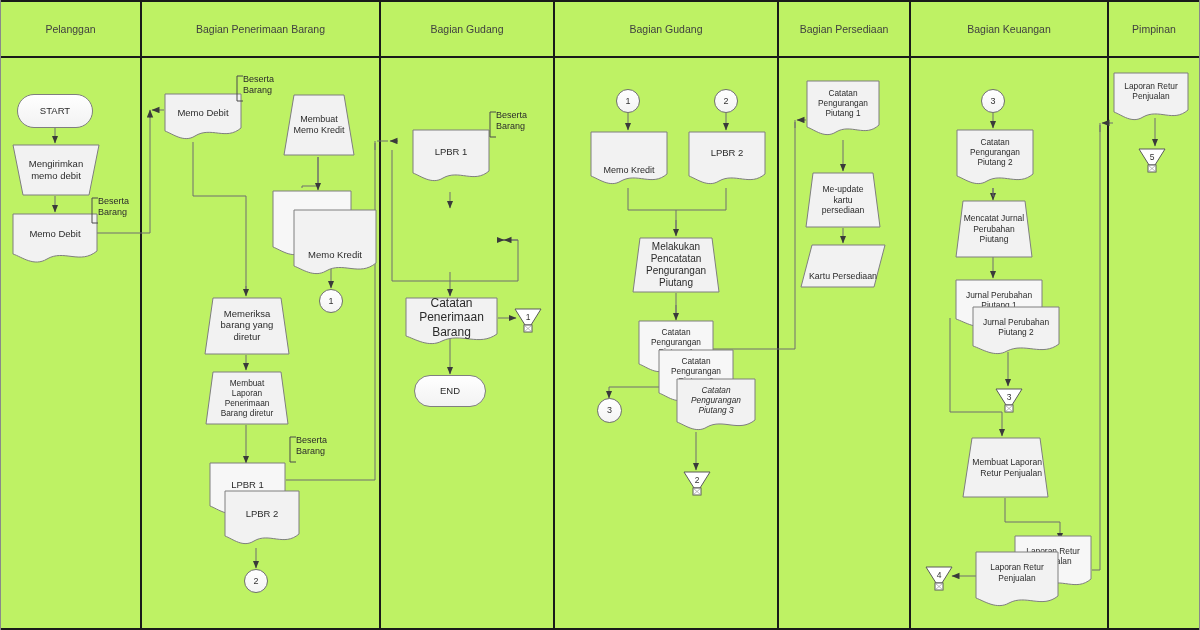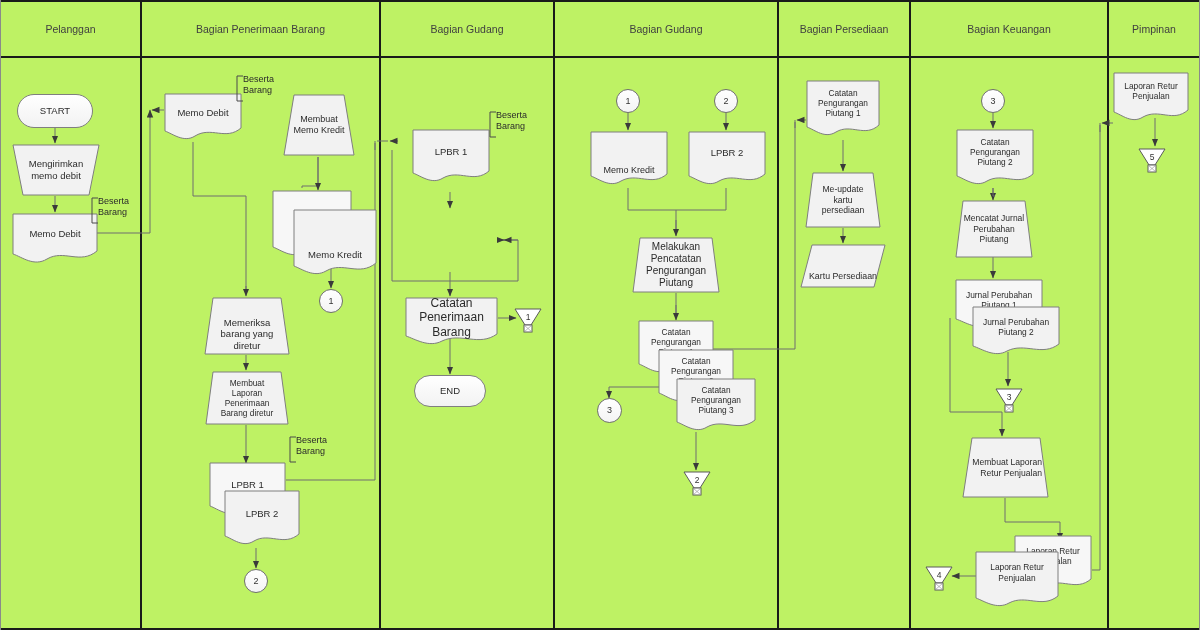--- a/index.html
+++ b/index.html
@@ -203,21 +203,21 @@
   <div class="shape doc" style="left:293px;top:209px;width:84px;height:70px;">
     <svg width="84" height="70">
         <path d="M1,1 L83,1 L83,54 C66,68 50,52 33,62 C21,69 9,60 1,57 Z" fill="#f2f2f2" stroke="#7f7f7f" stroke-width="1"></path>
       </svg>
     <div class="txt" style="margin-top:22px;">Memo Kredit</div>
   </div>
   <div class="idx" style="left:364px;top:213px;">2</div>
 
   <div class="shape conn" style="left:319px;top:289px;width:24px;height:24px;">1</div>
 
-  <div class="shape process" style="left:202px;top:297px;width:90px;height:74px;">
+  <div class="shape process" style="left:202px;top:297px;width:90px;height:56px;">
     <svg width="90" height="58">
         <polygon points="11,1 79,1 87,57 3,57" fill="#f2f2f2" stroke="#7f7f7f" stroke-width="1"></polygon>
       </svg>
     <div class="txt">Memeriksa barang yang diretur</div>
   </div>
 
   <div class="shape process" style="left:204px;top:371px;width:86px;height:54px;">
     <svg width="86" height="54">
         <polygon points="9,1 77,1 84,53 2,53" fill="#f2f2f2" stroke="#7f7f7f" stroke-width="1"></polygon>
       </svg>
@@ -312,21 +312,21 @@
     <div class="txt" style="margin-bottom:12px;font-size:8.3px;">Catatan Pengurangan Piutang 1</div>
   </div>
 
   <div class="shape doc" style="left:658px;top:349px;width:76px;height:56px;">
     <svg width="76" height="56">
         <path d="M1,1 L75,1 L75,42 C60,55 45,40 30,49 C19,56 9,47 1,44 Z" fill="#f7f7f7" stroke="#7f7f7f" stroke-width="1"></path>
       </svg>
     <div class="txt" style="margin-bottom:12px;font-size:8.3px;">Catatan Pengurangan Piutang 2</div>
   </div>
 
-  <div class="shape doc" style="left:676px;top:378px;width:80px;height:56px;">
+  <div class="shape doc" style="left:676px;top:378px;width:80px;height:56px;font-style:italic;">
     <svg width="80" height="56">
         <path d="M1,1 L79,1 L79,42 C63,55 47,40 31,49 C20,56 9,47 1,44 Z" fill="#f2f2f2" stroke="#7f7f7f" stroke-width="1"></path>
       </svg>
     <div class="txt" style="margin-bottom:12px;font-size:8.3px;">Catatan Pengurangan Piutang 3</div>
   </div>
 
   <div class="shape conn" style="left:597px;top:398px;width:25px;height:25px;">3</div>
 
   <div class="arch" style="left:683px;top:471px;width:28px;height:26px;">
     <svg width="28" height="26">

